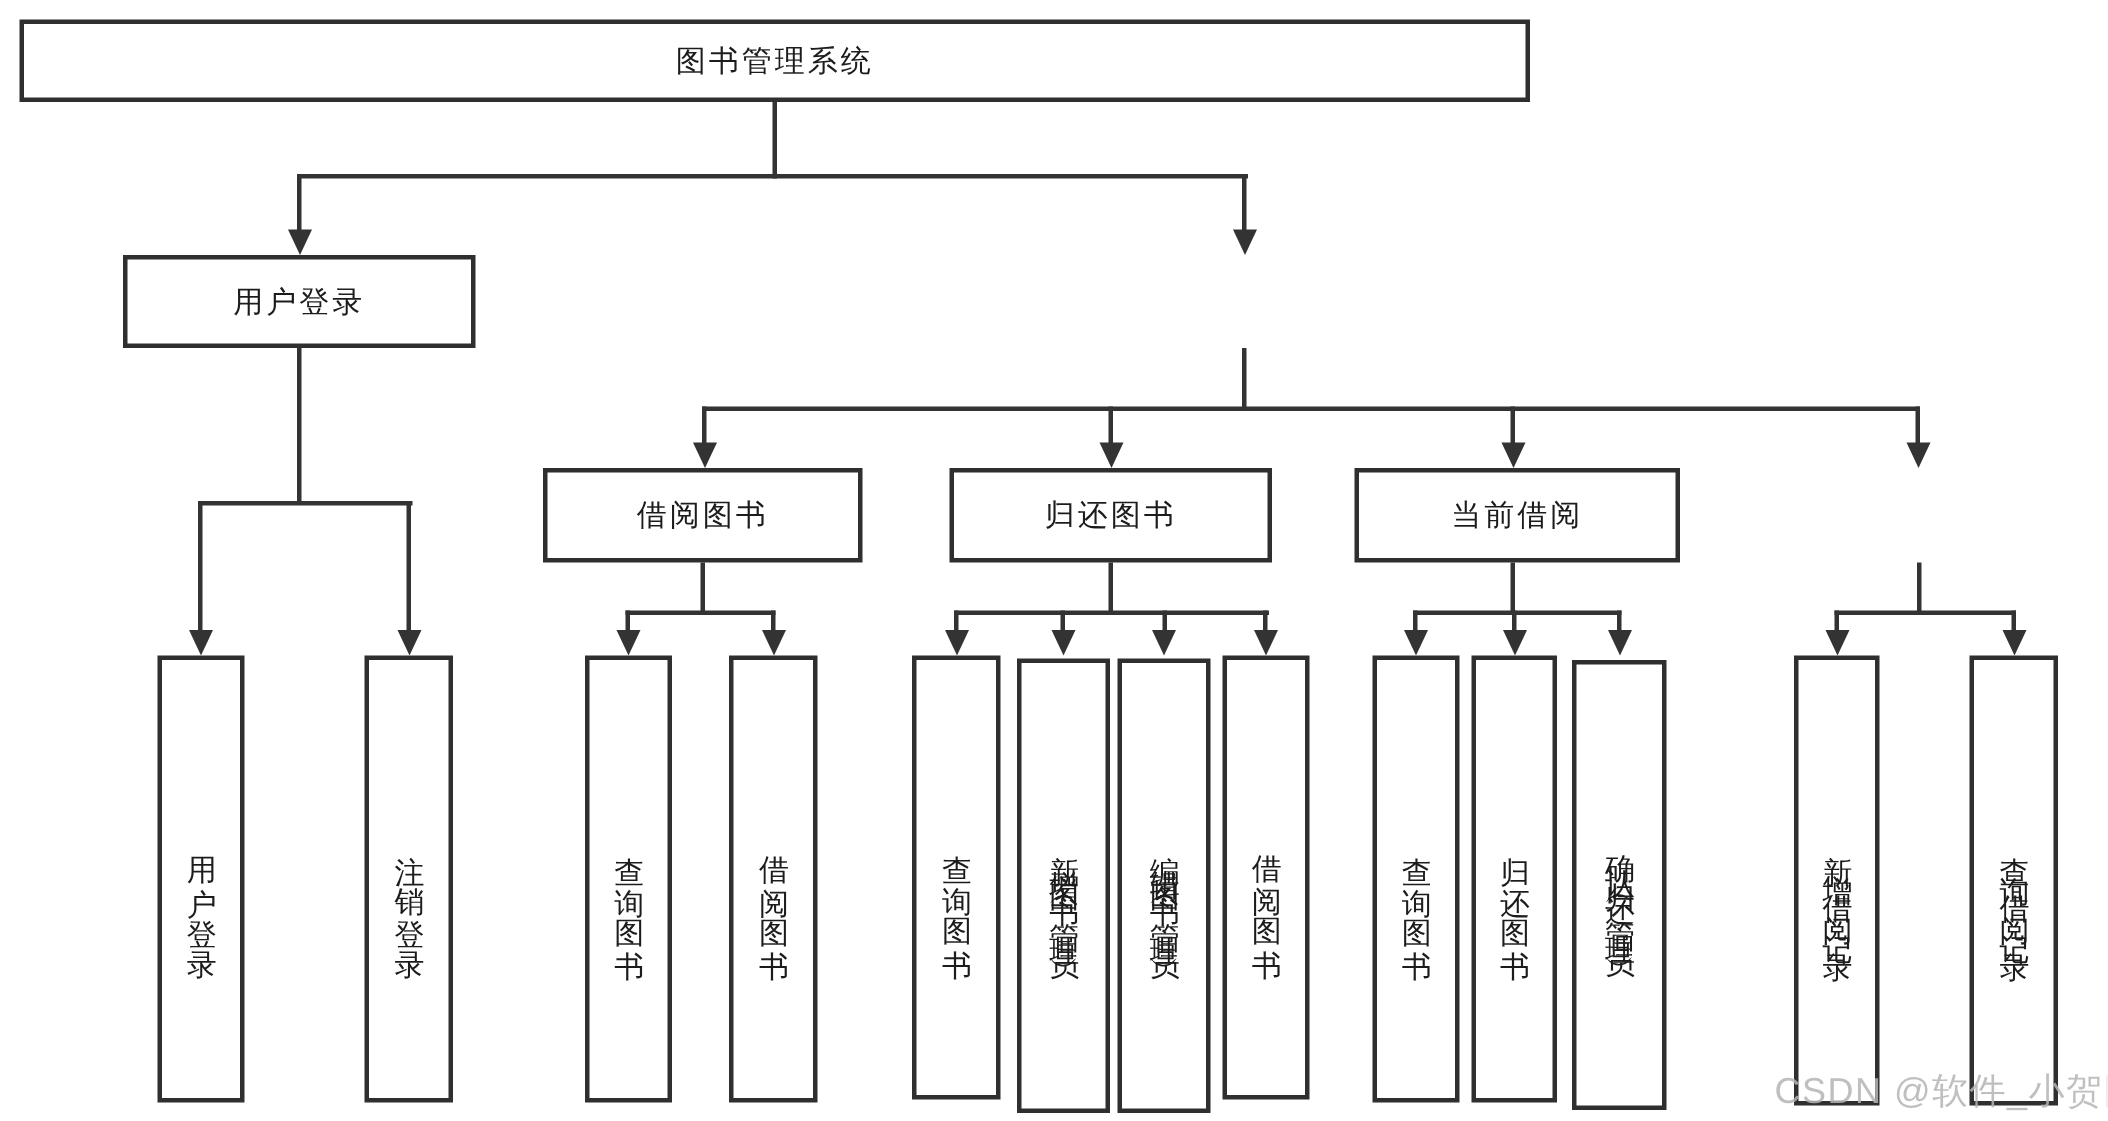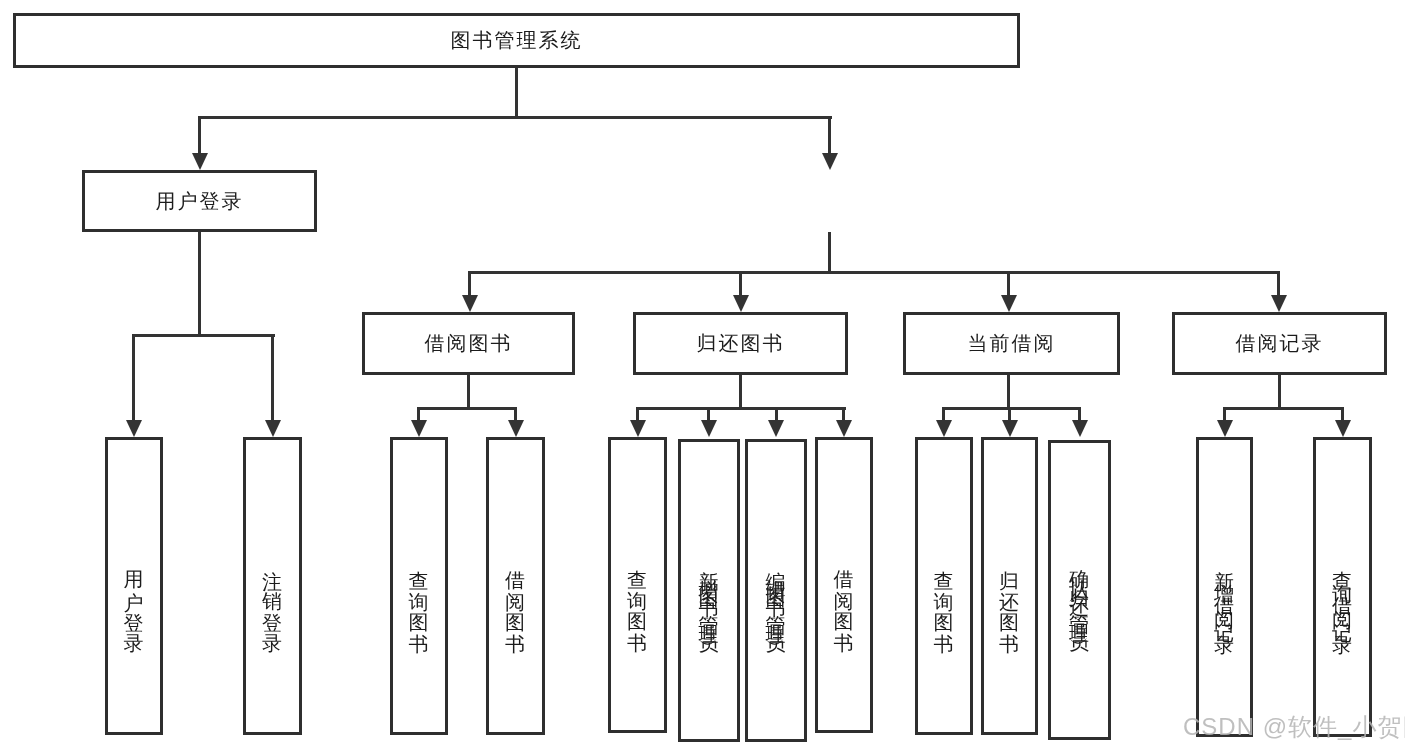--- a/index.html
+++ b/index.html
@@ -70,23 +70,20 @@
   <div class="arrow" style="left:1271px;top:295px;"></div>
 
   <div class="box" style="left:362px;top:312px;width:213px;height:63px;">
     <span class="hlabel">借阅图书</span>
   </div>
   <div class="box" style="left:633px;top:312px;width:215px;height:63px;">
     <span class="hlabel">归还图书</span>
   </div>
   <div class="box" style="left:903px;top:312px;width:217px;height:63px;">
     <span class="hlabel">当前借阅</span>
-  </div>
-  <div class="box" style="left:1172px;top:312px;width:215px;height:63px;">
-    <span class="hlabel">借阅记录</span>
   </div>
 
   <div class="vline" style="left:467px;top:375px;height:34px;"></div>
   <div class="hline" style="left:417px;top:407px;width:100px;"></div>
   <div class="vline" style="left:417px;top:407px;height:14px;"></div>
   <div class="arrow" style="left:411px;top:420px;"></div>
   <div class="vline" style="left:514px;top:407px;height:14px;"></div>
   <div class="arrow" style="left:508px;top:420px;"></div>
 
   <div class="vline" style="left:739px;top:375px;height:34px;"></div>

